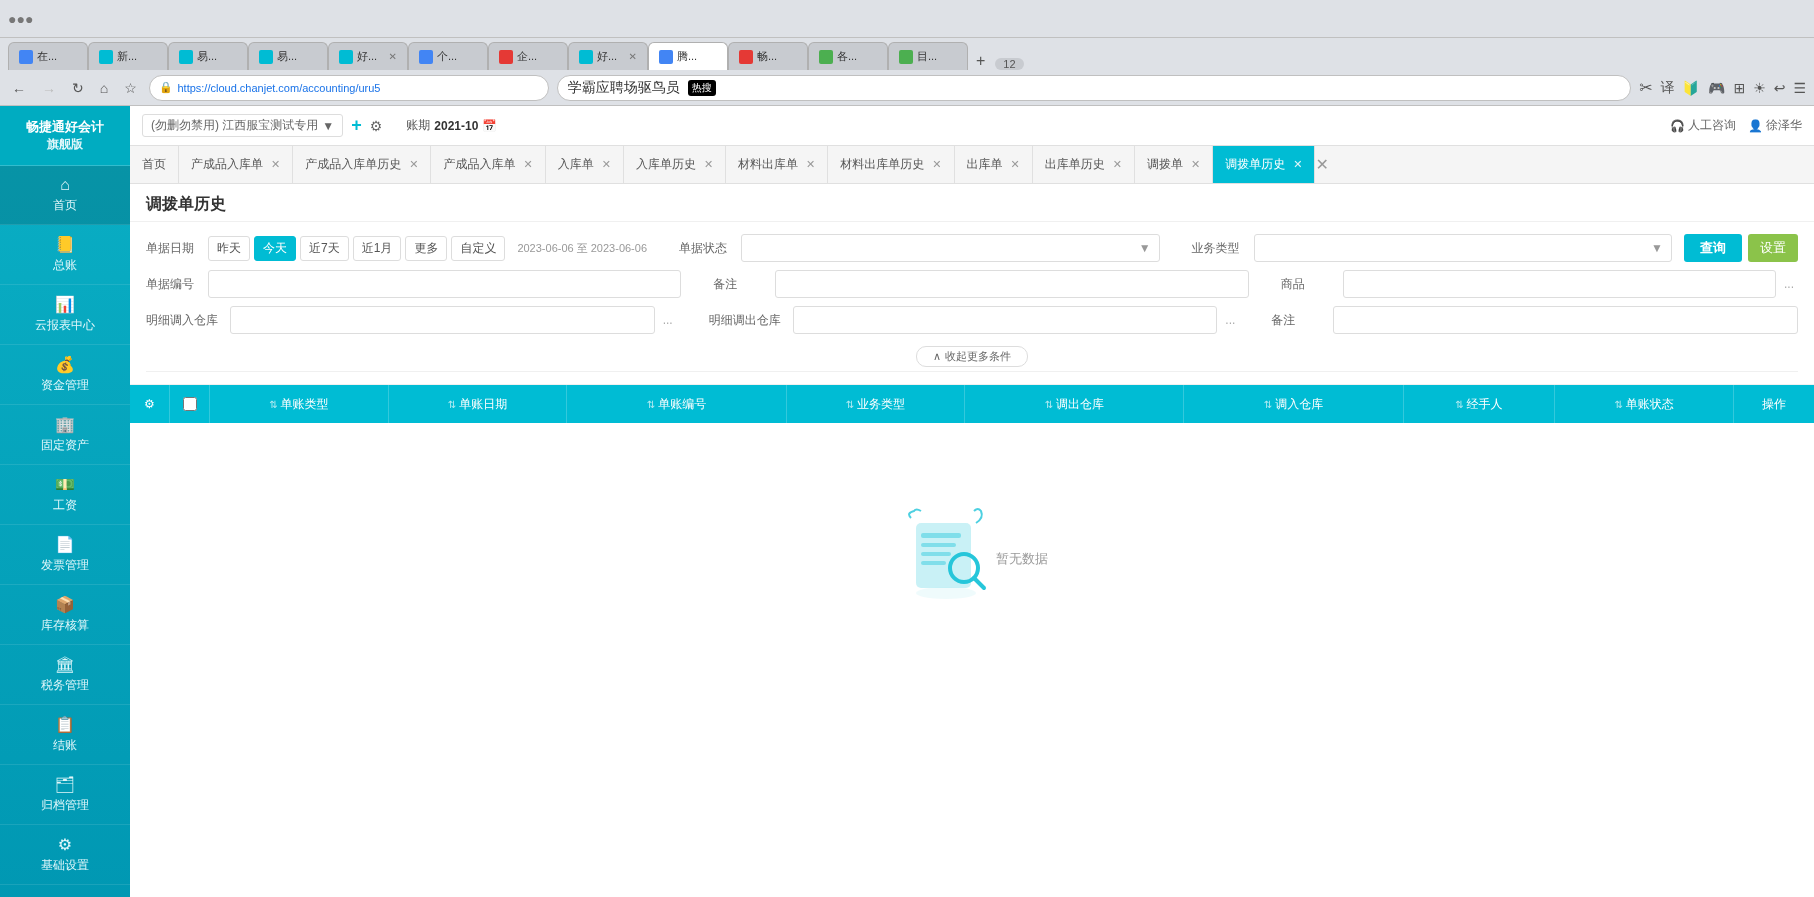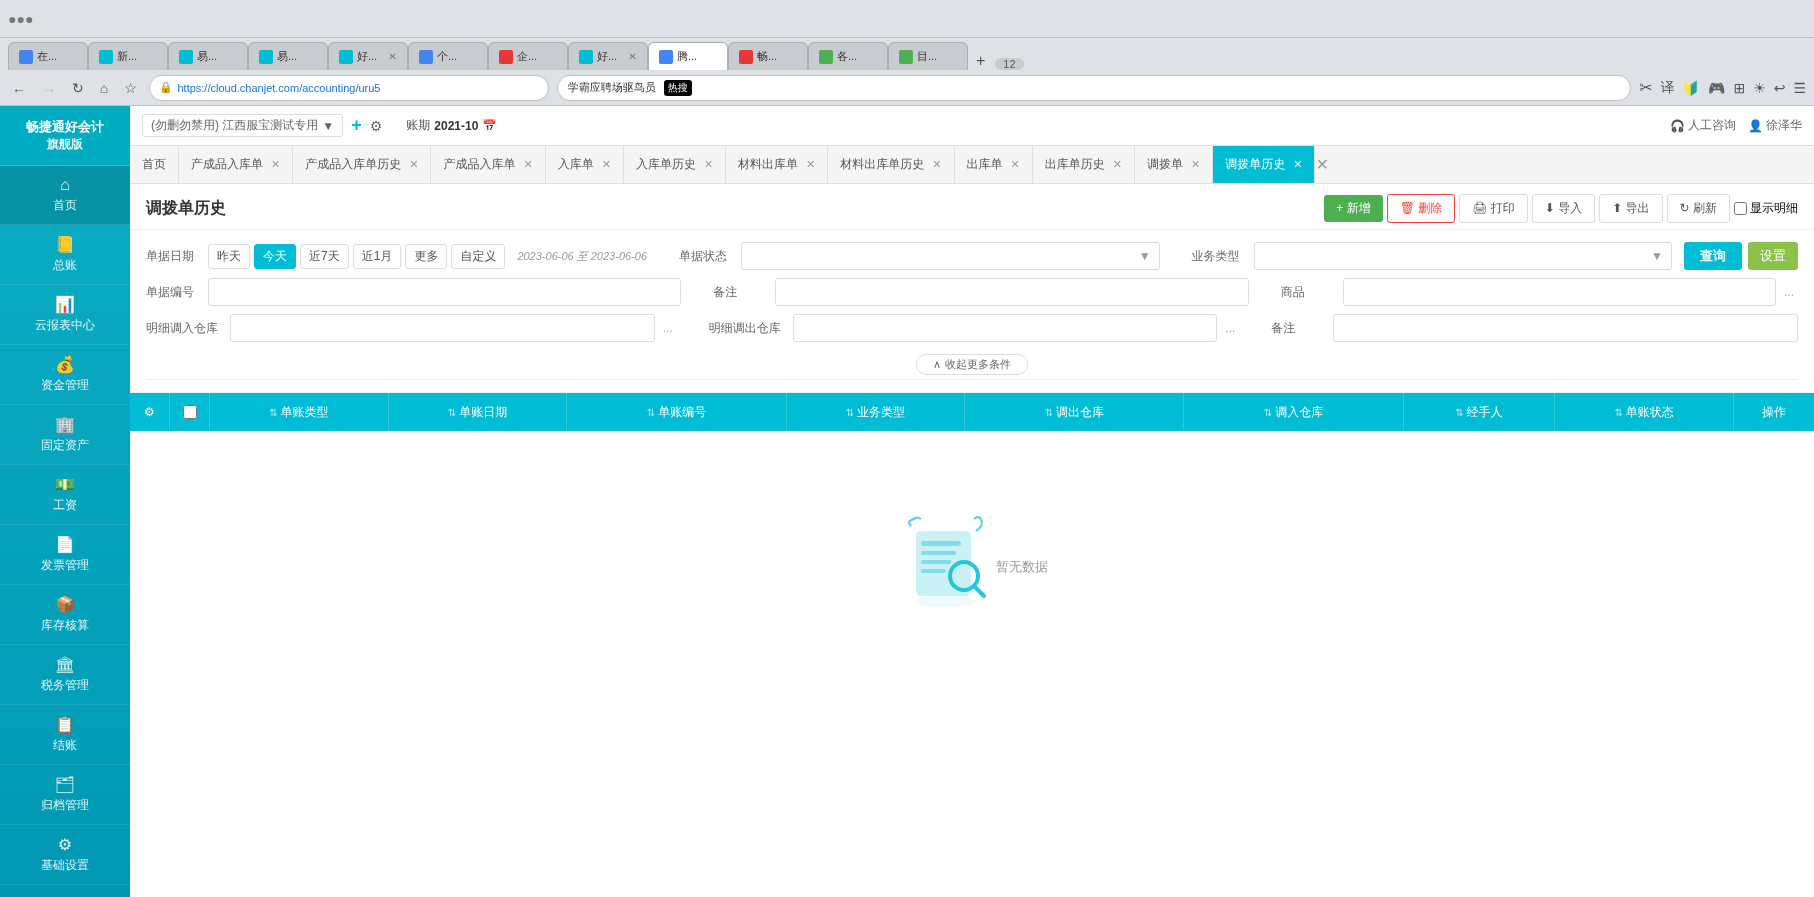--- a/index.html
+++ b/index.html
@@ -493,21 +493,21 @@
   <button class="nav-btn">←</button>
   <button class="nav-btn" disabled="">→</button>
   <button class="nav-btn">↻</button>
   <button class="nav-btn">⌂</button>
   <button class="nav-btn">☆</button>
   <div class="address-bar">
     <span style="color:#4caf50; font-size:11px;">🔒</span>
     <span style="font-size:11px; color:#1a73e8;">https://cloud.chanjet.com/accounting/uru5</span>
   </div>
   <div class="search-bar-right">
-    <span style="font-size:11px; color:#333;">学霸应聘场驱鸟员</span>
+    <span style="font-size:14px; color:#333;">学霸应聘场驱鸟员</span>
     <span style="background:#000000; color:#fff; border-radius:3px; font-size:10px; padding:1px 4px; margin-left:4px;">热搜</span>
   </div>
   <span style="font-size:16px; color:#555; cursor:pointer;">✂</span>
   <span style="font-size:14px; color:#555; cursor:pointer;">译</span>
   <span style="font-size:14px; color:#f5a623; cursor:pointer;">🔰</span>
   <span style="font-size:14px; color:#555; cursor:pointer;">🎮</span>
   <span style="font-size:14px; color:#555; cursor:pointer;">⊞</span>
   <span style="font-size:14px; color:#555; cursor:pointer;">☀</span>
   <span style="font-size:14px; color:#555; cursor:pointer;">↩</span>
   <span style="font-size:14px; color:#555; cursor:pointer;">☰</span>
@@ -651,47 +651,35 @@
         <span>调拨单历史</span>
         <span class="tab-x">✕</span>
       </div>
       <button class="btn-close-panel">✕</button>
     </div>
 
     <div class="main-content">
 
       <div class="page-header">
         <div class="page-title">调拨单历史</div>
-        <div class="toolbar">
-          <button class="btn btn-primary">+ 新增</button>
-          <button class="btn btn-danger">🗑 删除</button>
-          <button class="btn btn-default">🖨 打印</button>
-          <button class="btn btn-default">⬇ 导入</button>
-          <button class="btn btn-default">⬆ 导出</button>
-          <button class="btn btn-default">↻ 刷新</button>
-          <label style="display:flex;align-items:center;gap:3px;font-size:12px;cursor:pointer;">
-            <input type="checkbox" style="">
-            <span>显示明细</span>
-          </label>
-        </div>
       </div>
 
       <div class="filter-section">
 
         <div class="filter-row">
           <span class="filter-label">单据日期</span>
           <div class="filter-field" style="gap:4px; flex:0 0 auto;">
             <button class="date-btn">昨天</button>
             <button class="date-btn active">今天</button>
             <button class="date-btn">近7天</button>
             <button class="date-btn">近1月</button>
             <button class="date-btn">更多</button>
             <button class="date-btn">自定义</button>
           </div>
-          <div style="flex:0 0 auto;font-style:italic;">
+          <div style="flex:0 0 auto;">
             <span class="date-range">2023-06-06 至 2023-06-06</span>
           </div>
 
           <span class="filter-label" style="margin-left:20px;">单据状态</span>
           <div class="filter-dropdown" style="flex: 1.5;">
             <span></span>
             <span class="arrow">▼</span>
           </div>
 
           <span class="filter-label" style="margin-left:20px;">业务类型</span>

